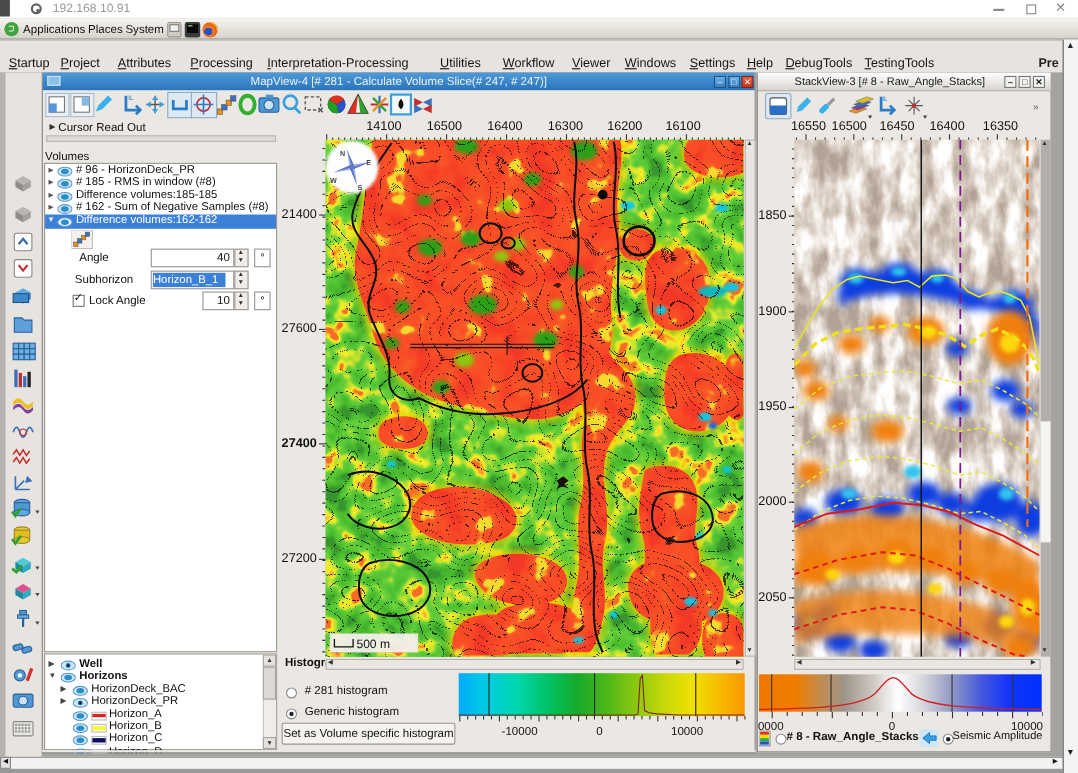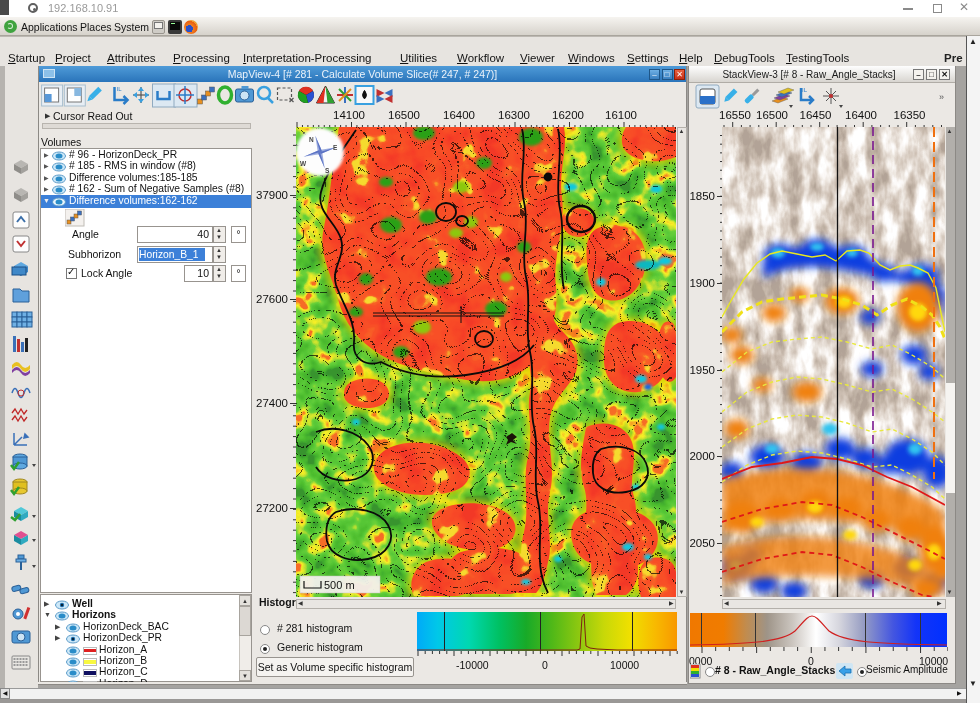--- a/index.html
+++ b/index.html
@@ -496,25 +496,25 @@
     <line x1="333.45" y1="4" x2="333.45" y2="7" stroke="#333" stroke-width="1"></line>
     <line x1="338.90000000000003" y1="4" x2="338.90000000000003" y2="7" stroke="#333" stroke-width="1"></line>
     <line x1="344.35" y1="4" x2="344.35" y2="7" stroke="#333" stroke-width="1"></line>
     <line x1="349.8" y1="4" x2="349.8" y2="7" stroke="#333" stroke-width="1"></line>
     <line x1="355.25" y1="4" x2="355.25" y2="7" stroke="#333" stroke-width="1"></line>
     <line x1="360.7" y1="4" x2="360.7" y2="7" stroke="#333" stroke-width="1"></line>
     <line x1="366.15000000000003" y1="4" x2="366.15000000000003" y2="7" stroke="#333" stroke-width="1"></line>
     <line x1="371.6" y1="4" x2="371.6" y2="7" stroke="#333" stroke-width="1"></line>
     <line x1="377.05" y1="4" x2="377.05" y2="7" stroke="#333" stroke-width="1"></line>
   </svg>
-<div style="position:absolute;left:249px;top:189px;font-size:11.5px;color:#111;white-space:nowrap;line-height:13.5px;width:39px;text-align:right;">37900</div>
+<div style="position:absolute;left:249px;top:189px;font-size:11.5px;color:#111;white-space:nowrap;line-height:13.5px;width:39px;text-align:right;">21400</div>
 <div style="position:absolute;left:290px;top:195px;width:6px;height:1px;background:#333;"></div>
 <div style="position:absolute;left:249px;top:293px;font-size:11.5px;color:#111;white-space:nowrap;line-height:13.5px;width:39px;text-align:right;">27600</div>
 <div style="position:absolute;left:290px;top:299px;width:6px;height:1px;background:#333;"></div>
-<div style="position:absolute;left:249px;top:397px;font-size:11.5px;color:#111;white-space:nowrap;line-height:13.5px;width:39px;text-align:right;">27400</div>
+<div style="position:absolute;left:249px;top:397px;font-size:11.5px;color:#111;white-space:nowrap;line-height:13.5px;width:39px;text-align:right;font-weight:bold;">27400</div>
 <div style="position:absolute;left:290px;top:403px;width:6px;height:1px;background:#333;"></div>
 <div style="position:absolute;left:249px;top:502px;font-size:11.5px;color:#111;white-space:nowrap;line-height:13.5px;width:39px;text-align:right;">27200</div>
 <div style="position:absolute;left:290px;top:508px;width:6px;height:1px;background:#333;"></div>
 <svg style="position:absolute;left:289px;top:127px;" width="7" height="472">
     <line x1="4" y1="8.0" x2="7" y2="8.0" stroke="#333" stroke-width="1"></line>
     <line x1="4" y1="18.400000000000006" x2="7" y2="18.400000000000006" stroke="#333" stroke-width="1"></line>
     <line x1="4" y1="28.799999999999997" x2="7" y2="28.799999999999997" stroke="#333" stroke-width="1"></line>
     <line x1="4" y1="39.2" x2="7" y2="39.2" stroke="#333" stroke-width="1"></line>
     <line x1="4" y1="49.599999999999994" x2="7" y2="49.599999999999994" stroke="#333" stroke-width="1"></line>
     <line x1="4" y1="60.0" x2="7" y2="60.0" stroke="#333" stroke-width="1"></line>

